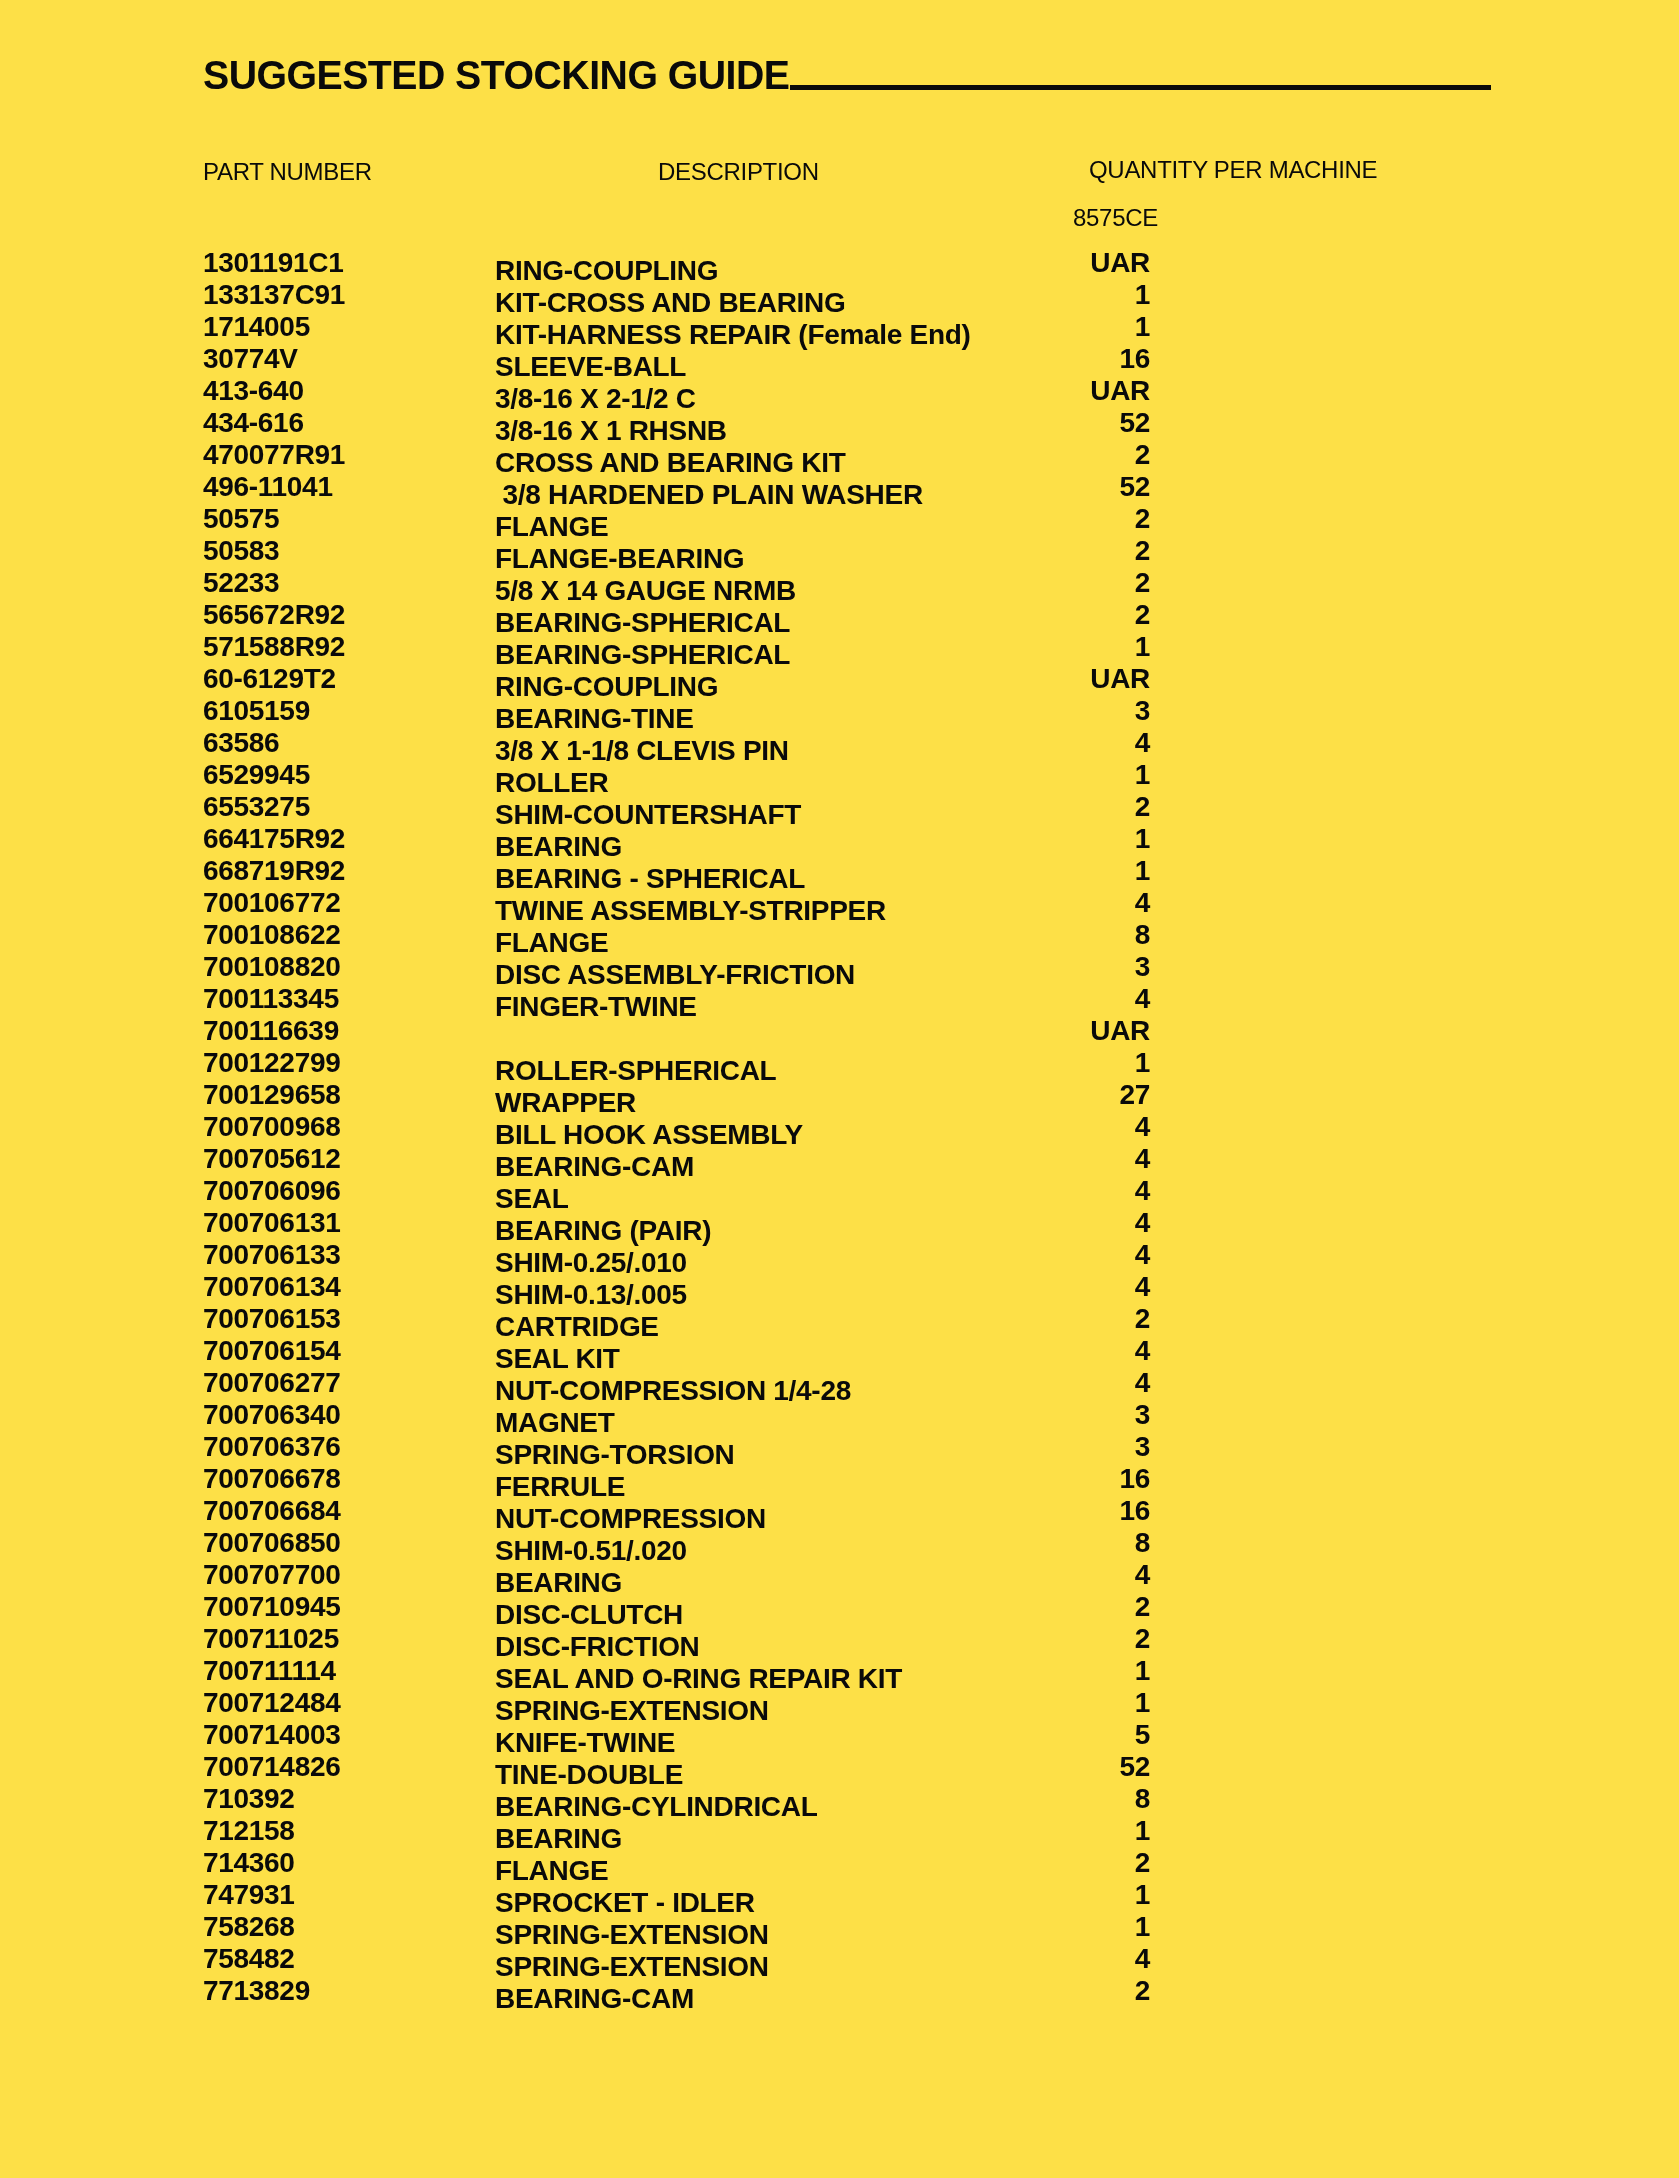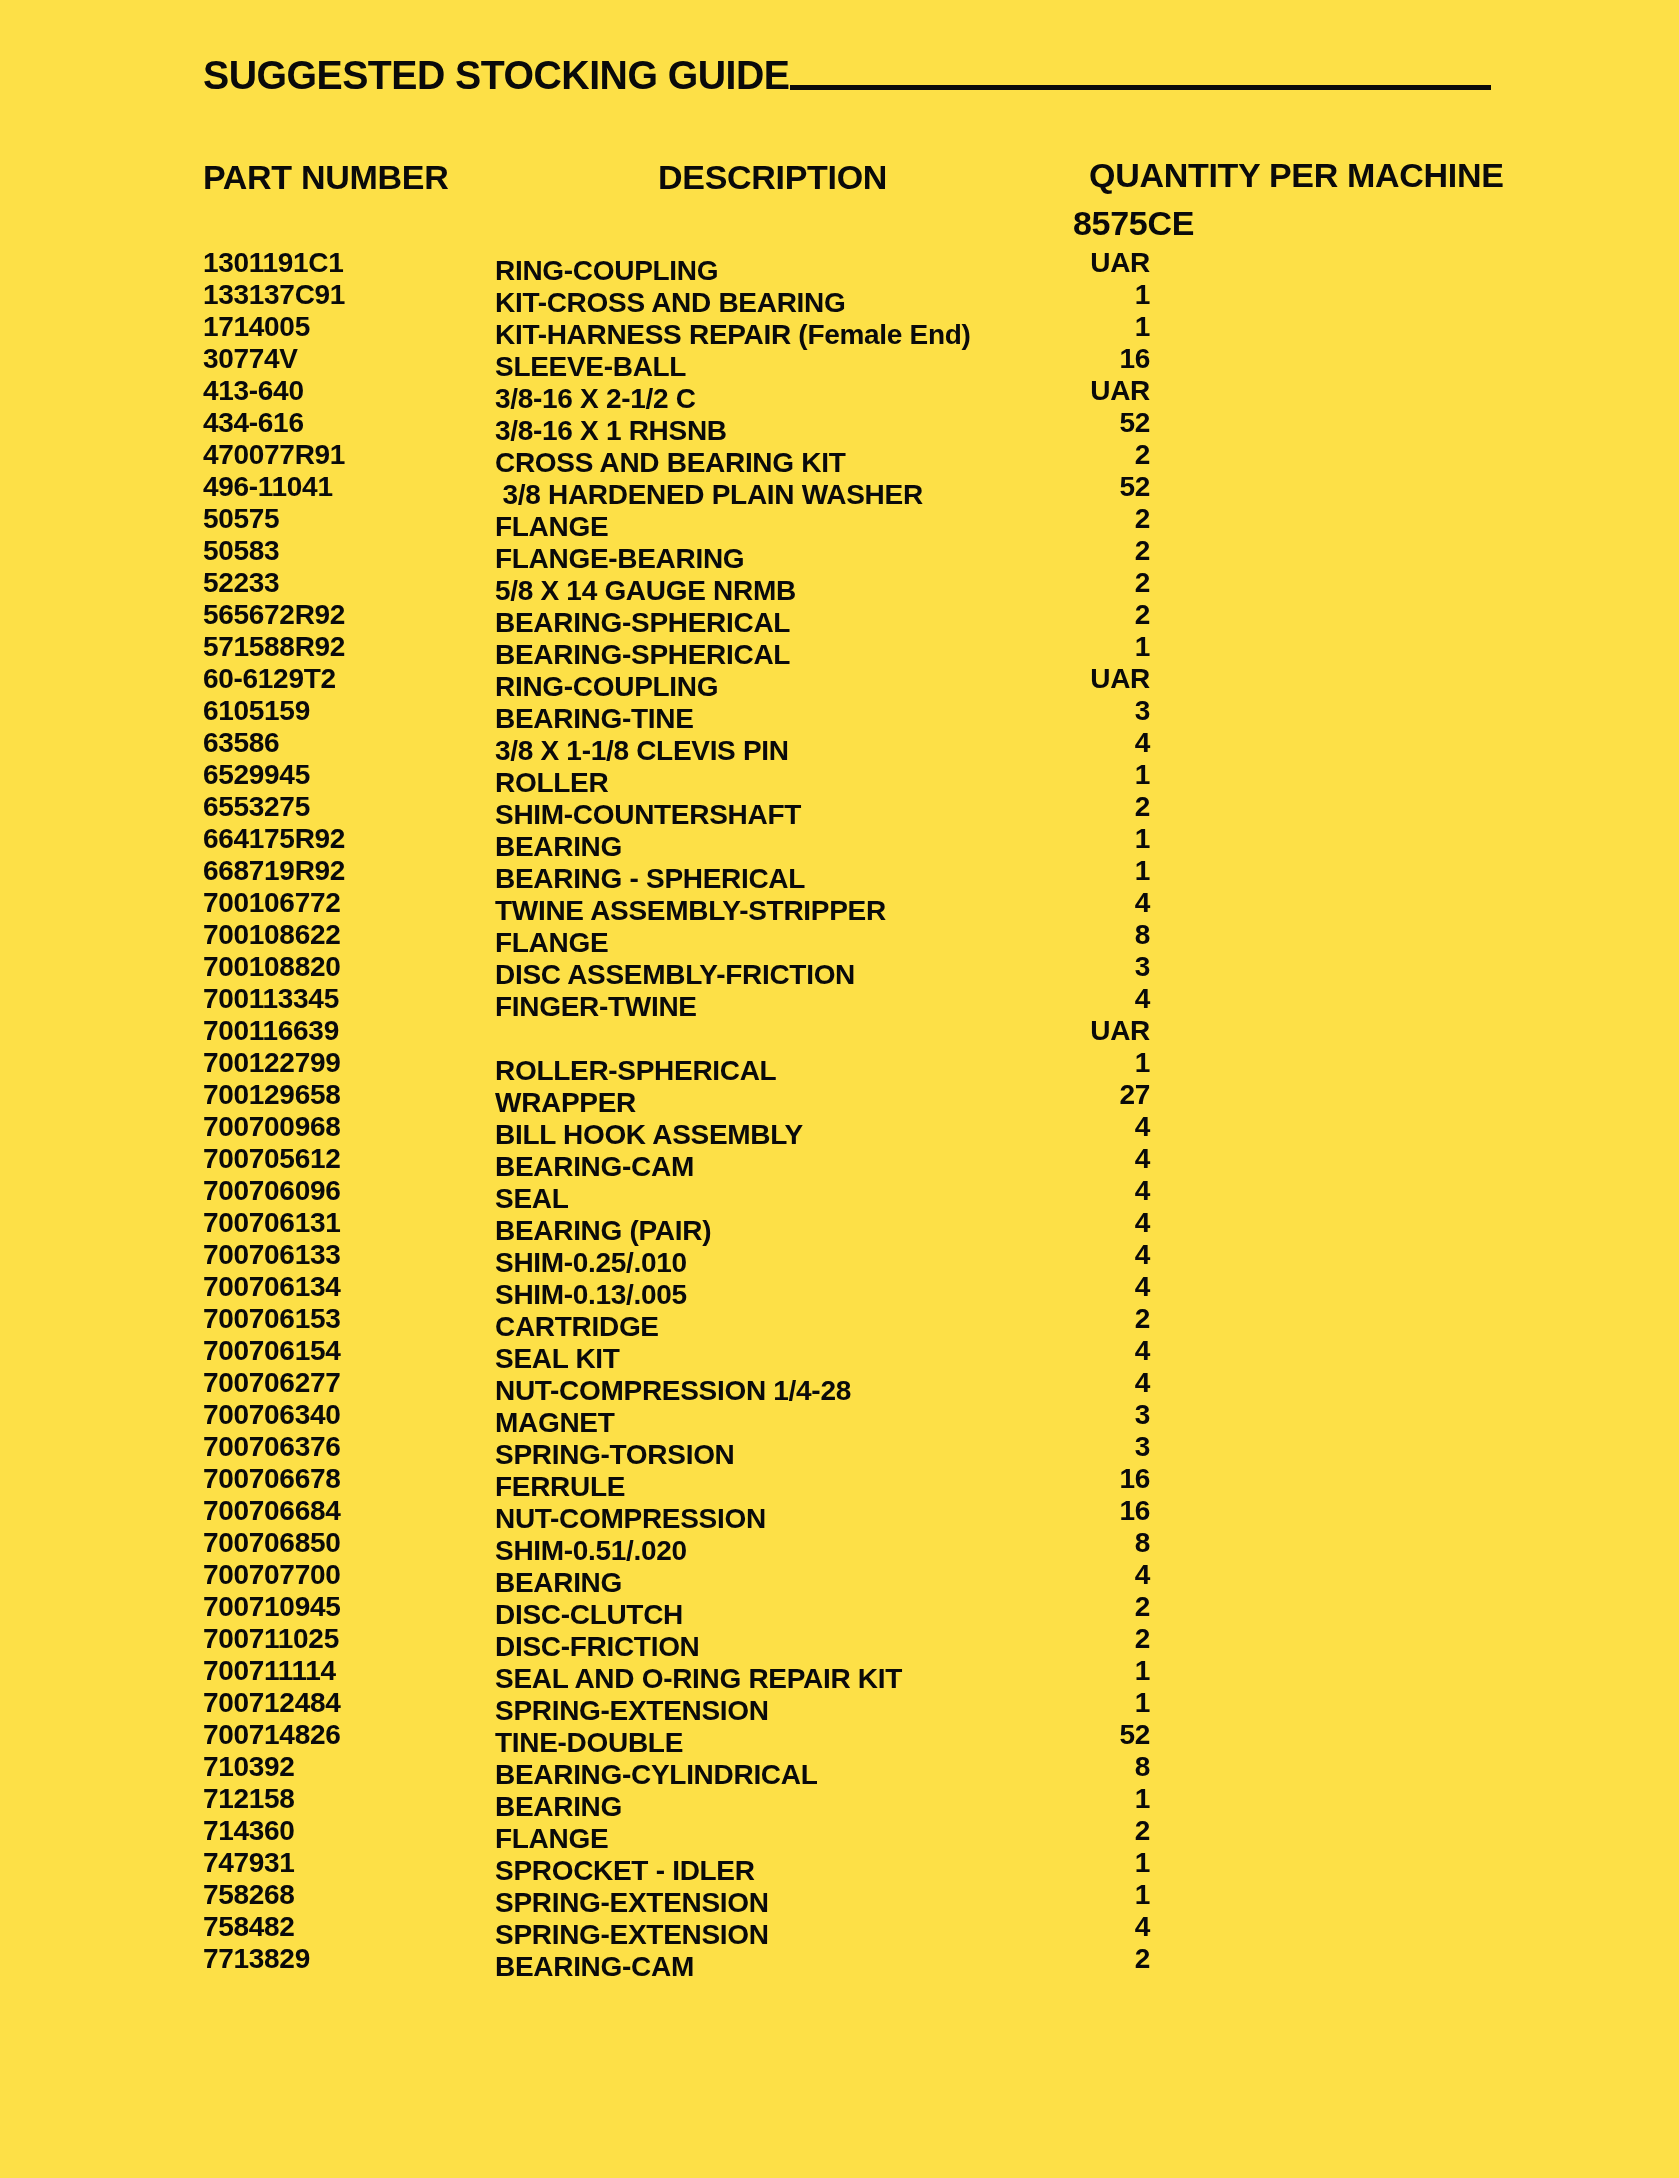--- a/index.html
+++ b/index.html
@@ -26,22 +26,22 @@
     transform-origin:left top;
   }
   .title-rule{
     position:absolute;
     left:790px;top:85px;
     width:701px;height:5px;
     background:#0a0a0a;
   }
   .col-head{
     position:absolute;
-    font-size:34px;
-    font-weight:bold;
+    font-size:24px;
+    font-weight:normal;
     letter-spacing:-0.3px;
     white-space:nowrap;
     text-align:right;
   }
   .head-part{left:203px;top:158px;}
   .head-desc{left:658px;top:158px;}
   .head-qty{left:1089px;top:156px;}
   .head-model{left:1073px;top:204px;}
   .rows{
     position:absolute;
@@ -306,20 +306,25 @@
         <span class="cell cell-part">700711114</span>
         <span class="cell cell-desc">SEAL AND O-RING REPAIR KIT</span>
         <span class="cell cell-qty">1</span>
       </div>
       <div class="row">
         <span class="cell cell-part">700712484</span>
         <span class="cell cell-desc">SPRING-EXTENSION</span>
         <span class="cell cell-qty">1</span>
       </div>
       <div class="row">
+        <span class="cell cell-part">700714003</span>
+        <span class="cell cell-desc">KNIFE-TWINE</span>
+        <span class="cell cell-qty">5</span>
+      </div>
+      <div class="row">
         <span class="cell cell-part">700714826</span>
         <span class="cell cell-desc">TINE-DOUBLE</span>
         <span class="cell cell-qty">52</span>
       </div>
       <div class="row">
         <span class="cell cell-part">710392</span>
         <span class="cell cell-desc">BEARING-CYLINDRICAL</span>
         <span class="cell cell-qty">8</span>
       </div>
       <div class="row">

